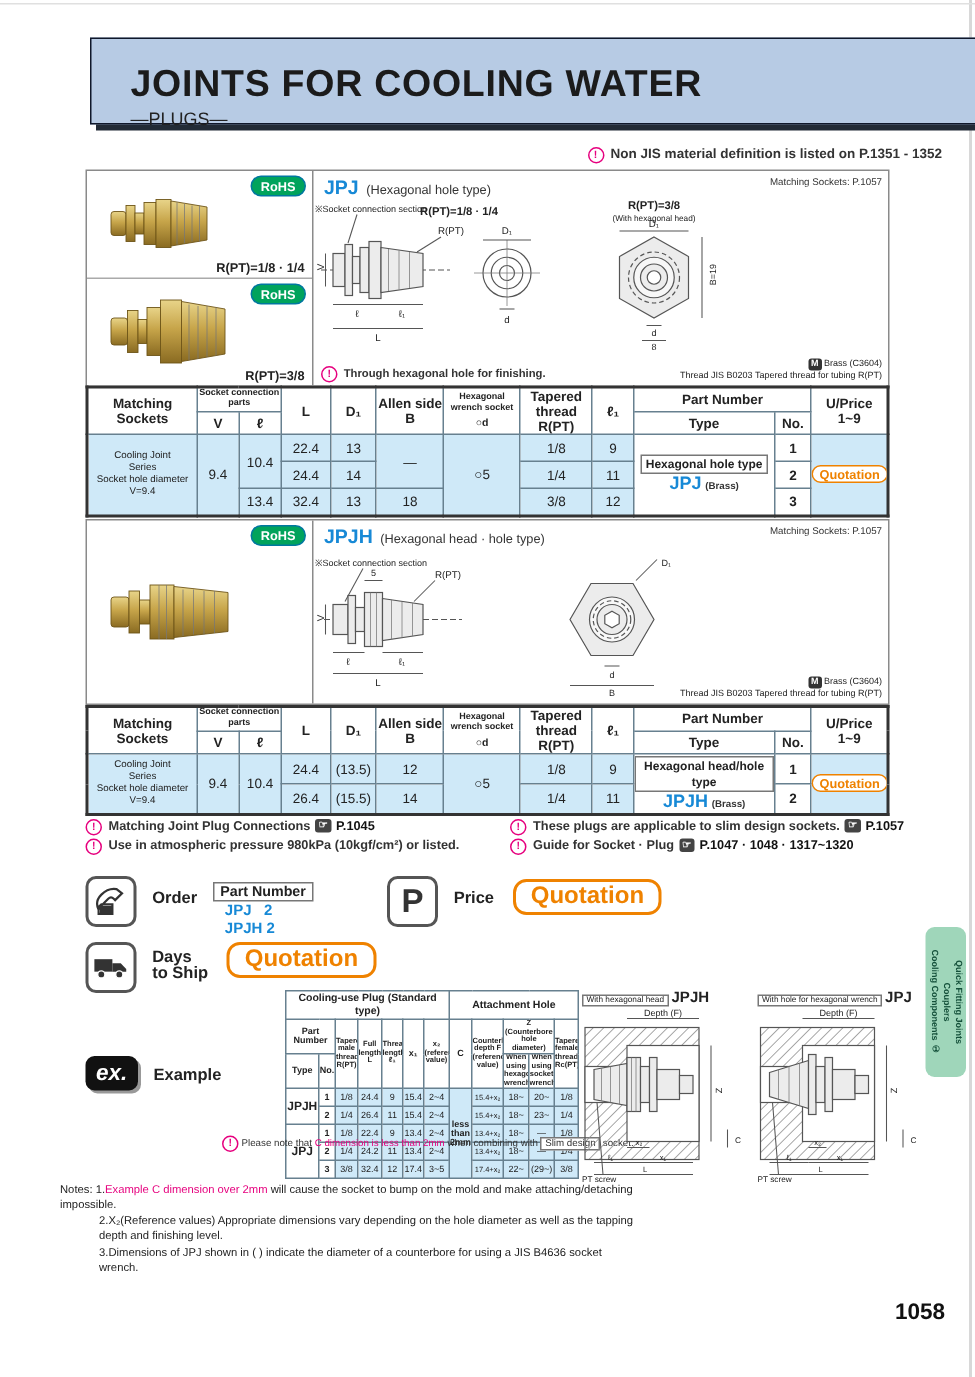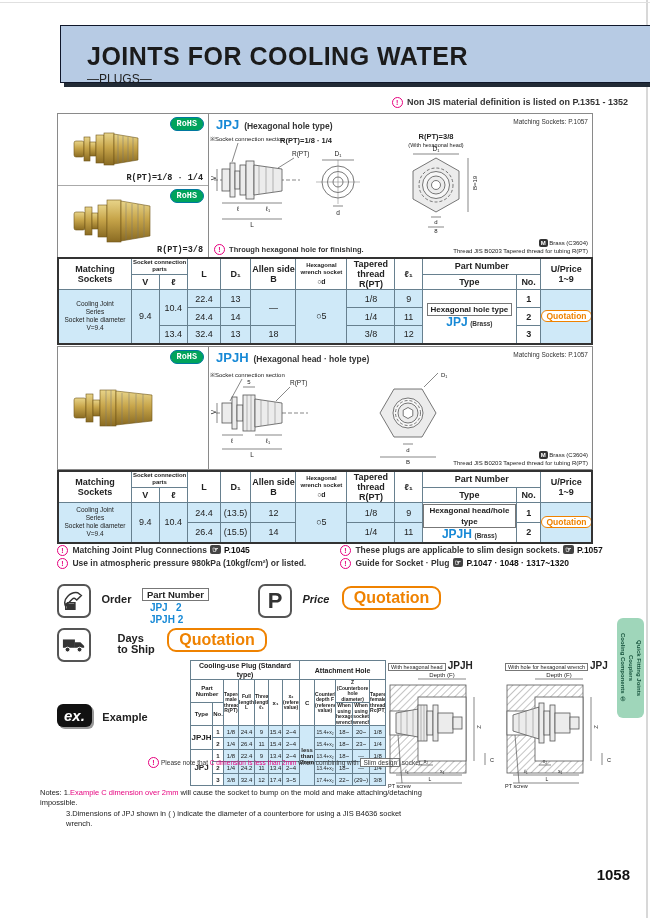--- a/index.html
+++ b/index.html
@@ -20,29 +20,29 @@
         color:#e6007e;font-size:7px;line-height:9px;text-align:center;font-weight:bold;
         vertical-align:0px;margin-right:2px;background:#fff;}
   .refico{display:inline-block;background:#444;color:#fff;font-size:7px;line-height:9px;
         border-radius:2px;padding:0 2px;vertical-align:1px;margin:0 1px;}
   .mag{color:#e6007e;}
   .pl{white-space:pre-line;}
 
   
   .panel{position:absolute;left:57px;width:536px;border:1px solid #8a8a8a;background:#fff;box-sizing:border-box;}
   .panel .photos{position:absolute;left:0;top:0;width:150px;height:100%;border-right:1px solid #8a8a8a;}
-  .pcell{position:relative;height:50%;box-sizing:border-box;font-family:Liberation Mono, monospace;}
+  .pcell{position:relative;height:50%;box-sizing:border-box;}
   .pcell.divide{border-bottom:1px solid #aaa;}
   .rohs{position:absolute;top:3px;right:4px;background:#00a35c;color:#fff;font-weight:bold;
         font-size:8.5px;border-radius:8px;padding:1px 6px;border:1px solid #00789f;}
   .pcap{position:absolute;bottom:2px;right:5px;font-size:8.5px;font-weight:bold;color:#222;}
   .pimg{position:absolute;left:12px;top:50%;transform:translateY(-50%);}
   .dwg{position:absolute;left:150px;top:0;right:0;bottom:0;}
   .sec-title{position:absolute;left:8px;top:3px;font-size:13px;font-weight:bold;color:#1789d6;}
-  .sec-kind{font-size:8.5px;font-weight:bold;color:#333;margin-left:5px;}
+  .sec-kind{font-size:8.5px;font-weight:normal;color:#333;margin-left:5px;}
   .match{position:absolute;right:4px;top:4px;font-size:6.5px;color:#333;}
   .mat-note{position:absolute;right:4px;bottom:2px;font-size:6px;color:#222;text-align:right;line-height:8px;}
   .mmark{display:inline-block;background:#333;color:#fff;font-size:6px;line-height:8px;border-radius:2px;
          padding:0 2px;font-weight:bold;}
   .wrench-note{position:absolute;left:6px;bottom:2px;font-size:7.5px;font-weight:bold;color:#333;}
 
   
   table.spec{position:absolute;left:57px;border-collapse:collapse;table-layout:fixed;width:536px;
              border:2px solid #333;background:#fff;}
   .spec th,.spec td{border:1px solid #67808f;padding:0;text-align:center;vertical-align:middle;
@@ -527,33 +527,33 @@
         </svg>
     </span>
     <span class="rowlab" style="display:inline-block;margin:10px 6px 0 6px;">Order</span>
     <span style="display:inline-block;vertical-align:top;text-align:center;">
       <span class="pn-box">Part Number</span>
       <div class="pn-lines" style="padding-left:8px;"><span>JPJ   2</span><br><span>JPJH 2</span></div>
     </span>
   </div>
   <div style="position:absolute;left:258px;top:584px;">
     <span class="sqico" style="font-size:22px;vertical-align:top;">P</span>
-    <span class="rowlab" style="display:inline-block;margin:10px 8px 16px 6px;font-style:italic;">Price</span>
+    <span class="rowlab" style="display:inline-block;margin:10px 8px 16px 6px;">Price</span>
     <span class="quote bg">Quotation</span>
   </div>
   <div style="position:absolute;left:57px;top:628px;">
     <span class="sqico" style="vertical-align:top;">
       <svg width="24" height="18" viewBox="0 0 26 18">
           <rect x="1" y="3" width="13" height="9" fill="#333"></rect>
           <path d="M14 6 h6 l4 4 v2 h-10 z" fill="#333"></path>
           <circle cx="6" cy="14" r="2.6" fill="#333" stroke="#fff" stroke-width="1"></circle>
           <circle cx="19" cy="14" r="2.6" fill="#333" stroke="#fff" stroke-width="1"></circle>
         </svg>
     </span>
-    <span class="rowlab pl" style="display:inline-block;margin:5px 8px 0 22px;vertical-align:top;">Days
+    <span class="rowlab pl" style="display:inline-block;margin:5px 8px 0 6px;vertical-align:top;">Days
 to Ship</span>
     <span class="quote bg">Quotation</span>
   </div>
 
   <div style="position:absolute;left:57px;top:704px;">
     <span style="display:inline-block;background:#111;color:#fff;font-weight:bold;font-style:italic;font-size:15px;border-radius:6px;padding:3px 7px;box-shadow:2px 2px 0 #999;">ex.</span>
     <span class="rowlab" style="margin-left:6px;">Example</span>
   </div>
 
   <table class="ext">
@@ -783,20 +783,22 @@
       <line class="dim" x1="8" y1="112" x2="74" y2="112"></line>
         <text x="42" y="110" font-size="5" text-anchor="middle">L</text>
       <text x="0" y="117" font-size="5.5">PT screw</text>
       <line class="dim" x1="14" y1="112" x2="10" y2="64"></line>
     </svg>
   </div>
 
   <div class="notes-btm">
     <div><span>Notes: 1.</span><span class="mag">Example C dimension over 2mm</span><span class="pl"> will cause the socket to bump on the mold and make attaching/detaching
  impossible.</span></div>
+    <div class="pl" style="padding-left:26px;">2.X₂(Reference values) Appropriate dimensions vary depending on the hole diameter as well as the tapping
+ depth and finishing level.</div>
     <div class="pl" style="padding-left:26px;">3.Dimensions of JPJ shown in (   ) indicate the diameter of a counterbore for using a JIS  B4636 socket
  wrench.</div>
   </div>
 
   <div class="pageno">1058</div>
 
   <div class="side-tab">
     <span>Cooling Components ①
 Couplers
 Quick Fitting Joints</span>

